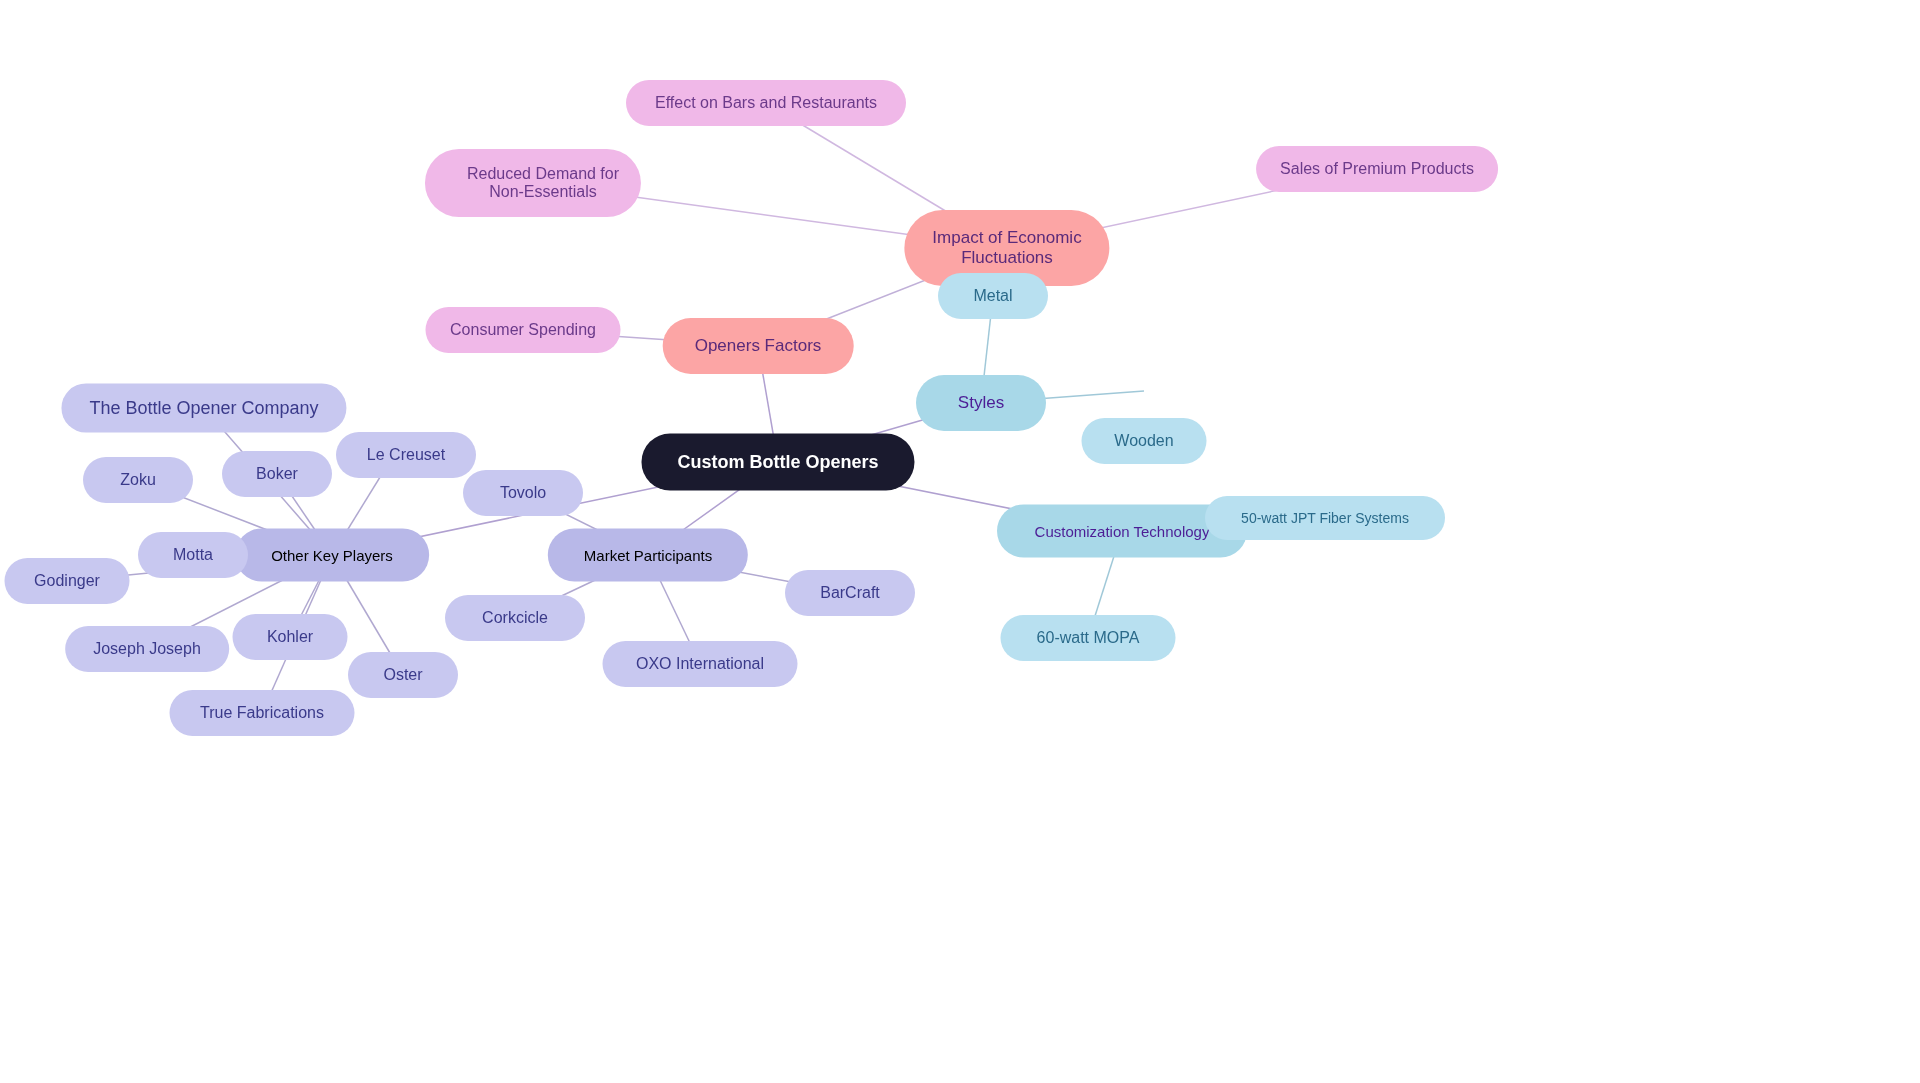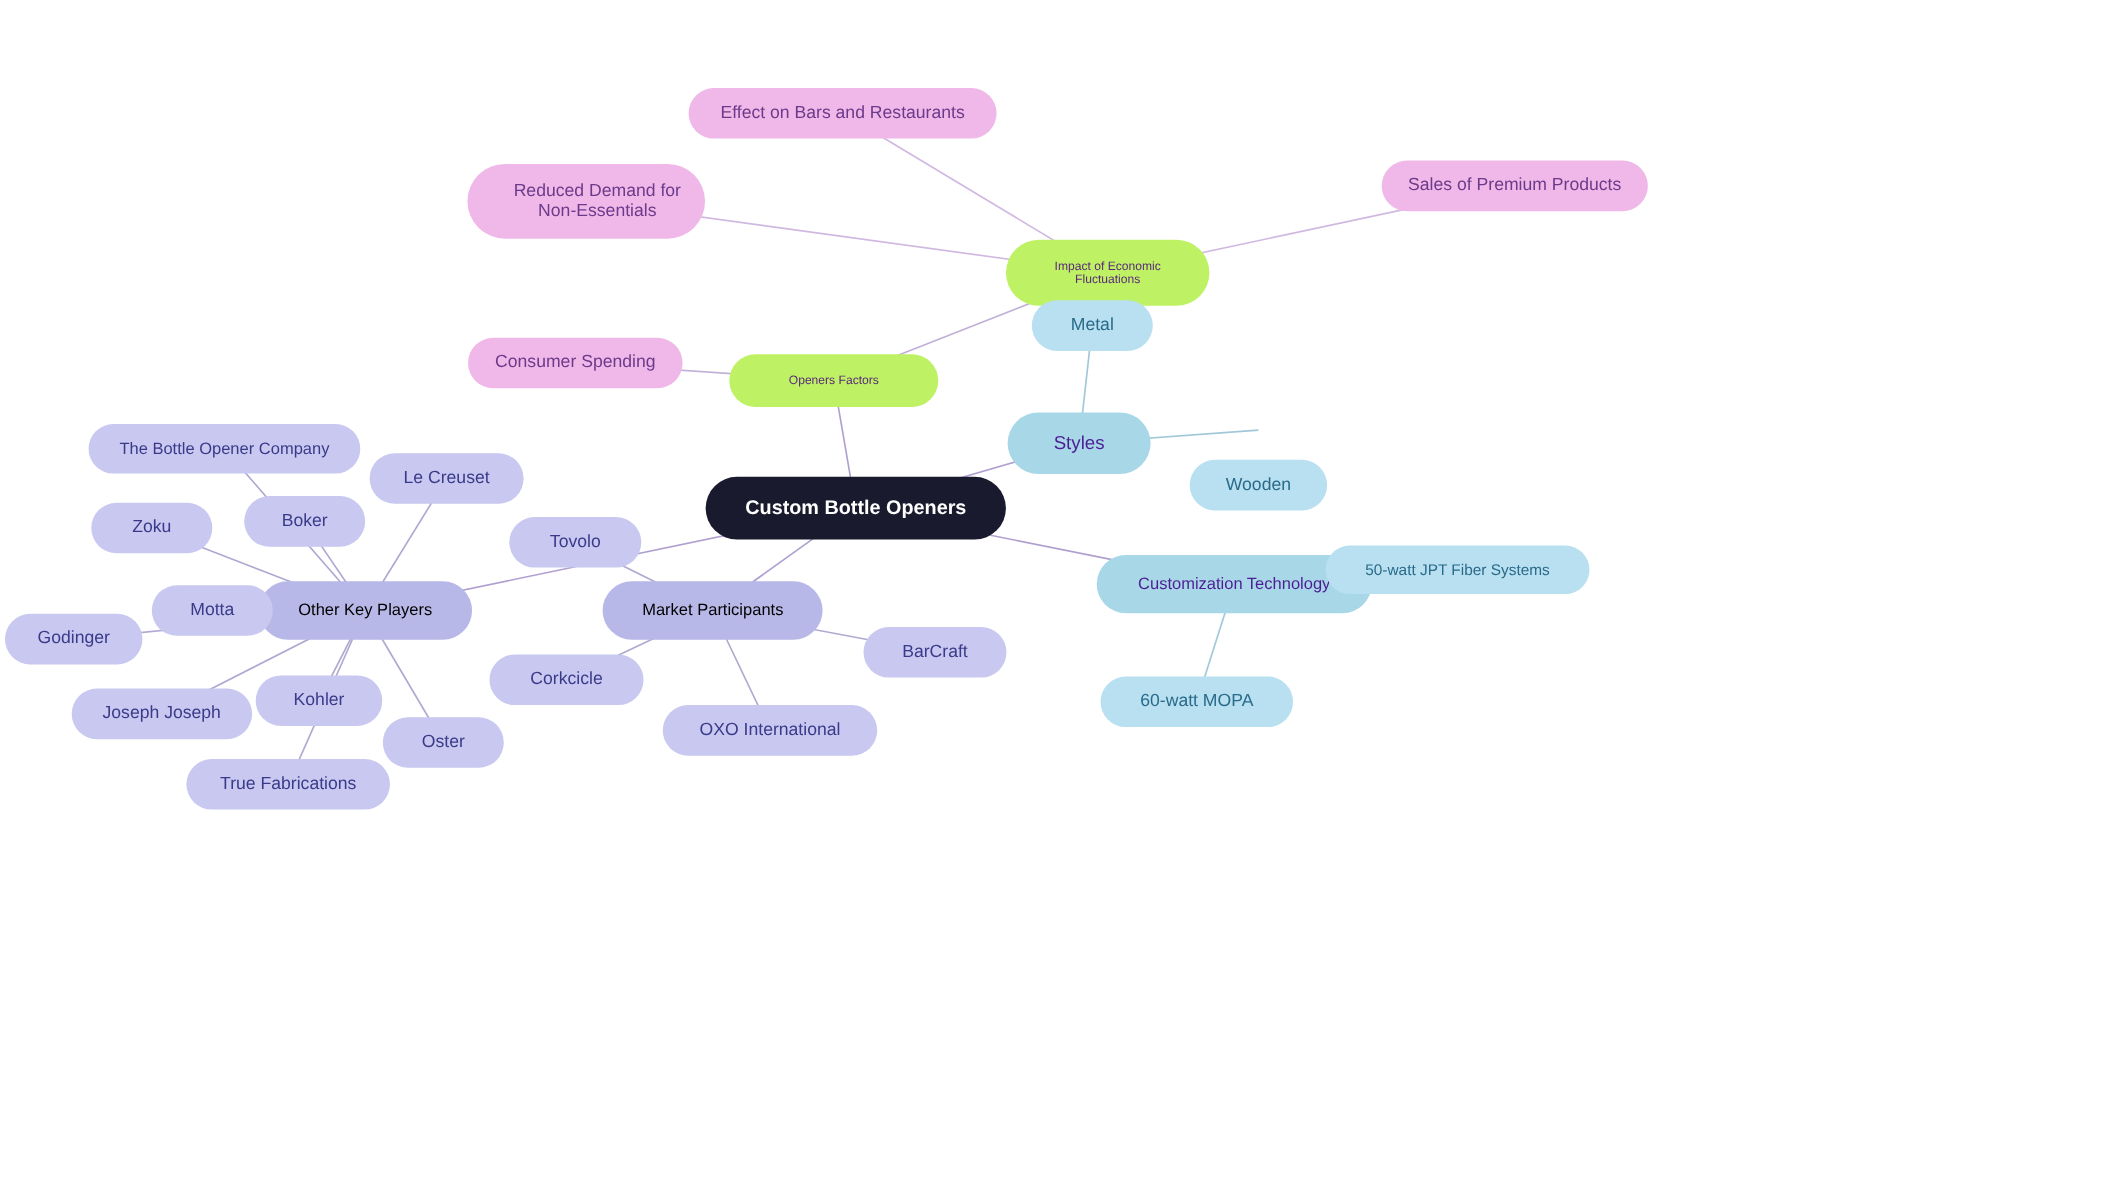--- a/index.html
+++ b/index.html
@@ -36,24 +36,24 @@
       font-size: 18px;
       font-weight: 600;
       padding: 18px 36px;
     }
     .node-pink {
       background: #f0b8e8;
       color: #6b3a8a;
       padding: 14px 24px;
     }
     .node-pink-lg {
-      background: #bef264;
+      background: #fca5a5;
       color: #5a2a7a;
       padding: 18px 32px;
-      font-size: 11px;
+      font-size: 17px;
       justify-content: center;
     }
     .node-purple {
       background: #c8c8f0;
       color: #3a3a8a;
       padding: 14px 28px;
     }
     .node-purple-lg {
       background: #b8b8e8;
       color: #000000;
@@ -148,41 +148,41 @@
 </div>
 
 <div class="node node-purple-lg" style="left:648px; top:555px; min-width:200px;">
   <span>Market Participants</span>
 </div>
 
 <div class="node node-purple-lg" style="left:332px; top:555px; min-width:190px;">
   <span>Other Key Players</span>
 </div>
 
-<div class="node node-purple" style="left:406px; top:435px; min-width:140px;align-items:center;">
+<div class="node node-purple" style="left:406px; top:455px; min-width:140px;align-items:center;">
   <span>Le Creuset</span>
 </div>
 
 <div class="node node-purple" style="left:523px; top:493px; min-width:120px;">
   <span>Tovolo</span>
 </div>
 
 <div class="node node-purple" style="left:515px; top:618px; min-width:140px;">
   <span>Corkcicle</span>
 </div>
 
 <div class="node node-purple" style="left:850px; top:593px; min-width:130px;">
   <span>BarCraft</span>
 </div>
 
 <div class="node node-purple" style="left:700px; top:664px; min-width:195px;">
   <span>OXO International</span>
 </div>
 
-<div class="node node-purple" style="left:204px; top:408px; min-width:230px; font-size:15px;">
+<div class="node node-purple" style="left:204px; top:408px; min-width:230px; font-size:18px;">
   <span>The Bottle Opener Company</span>
 </div>
 
 <div class="node node-purple" style="left:138px; top:480px; min-width:110px;">
   <span>Zoku</span>
 </div>
 
 <div class="node node-purple" style="left:277px; top:474px; min-width:110px;">
   <span>Boker</span>
 </div>

